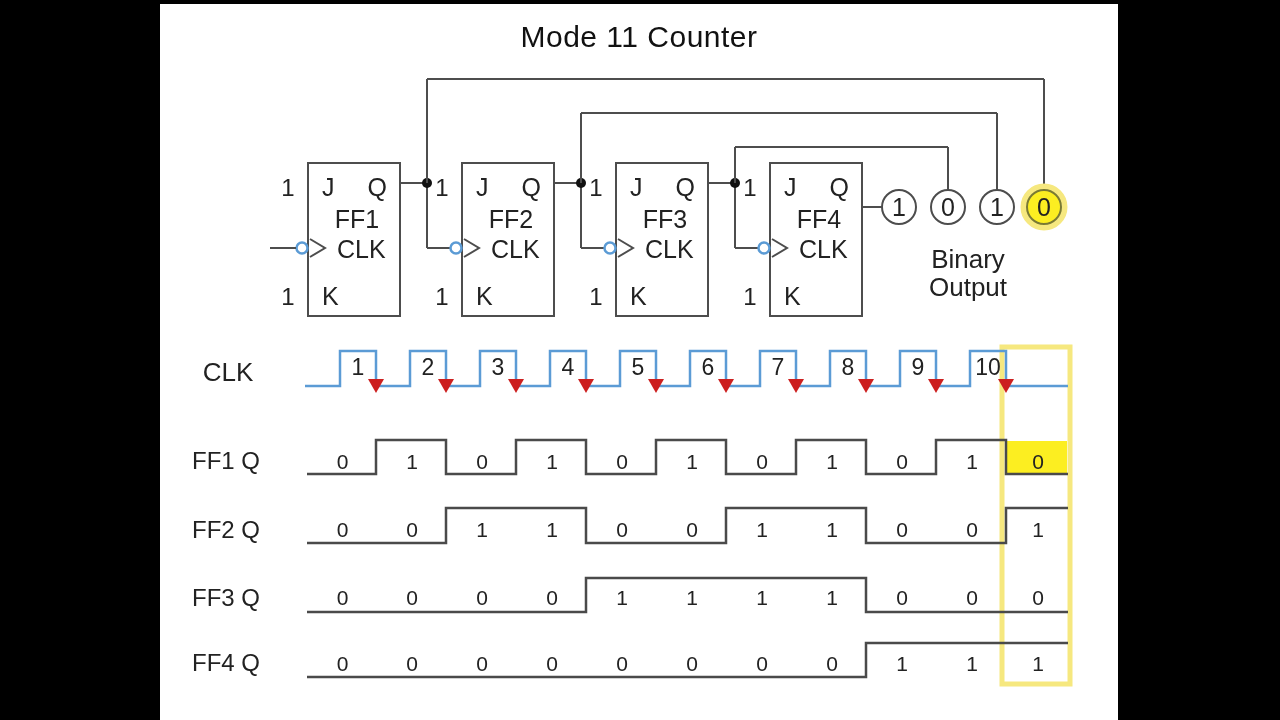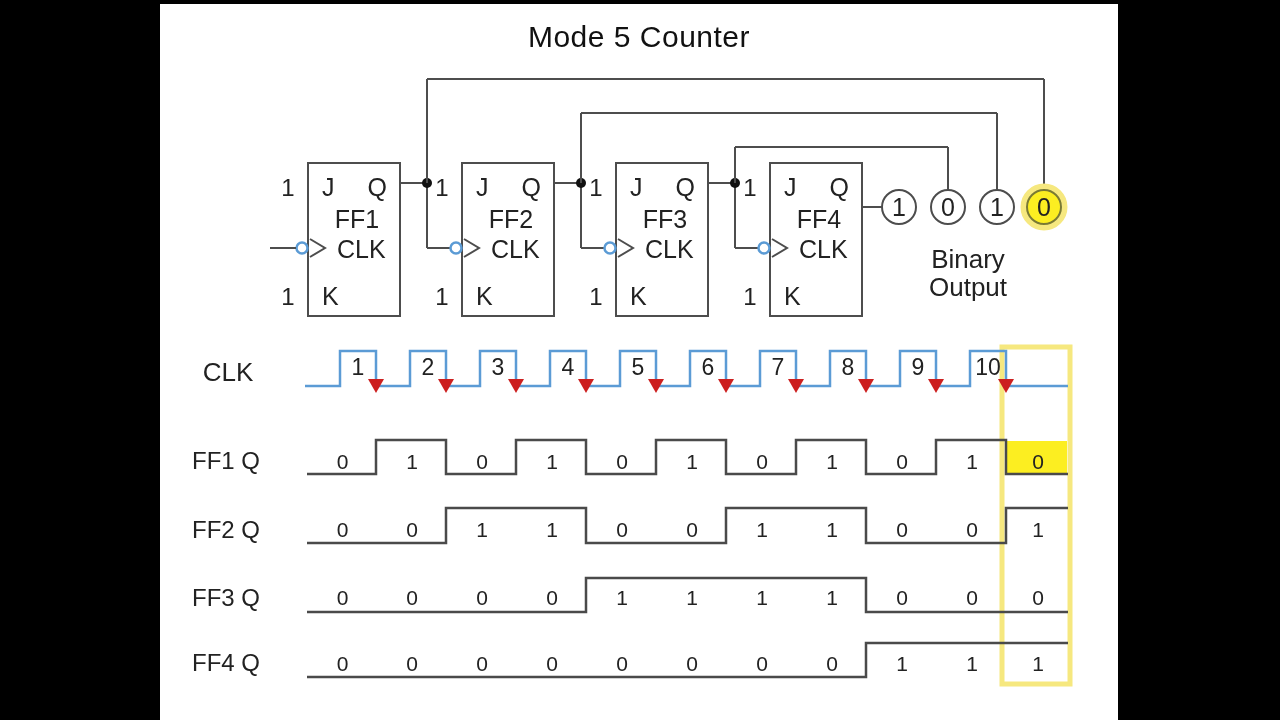--- a/index.html
+++ b/index.html
@@ -14,21 +14,21 @@
     position:absolute;left:160px;top:20px;width:958px;text-align:center;
     font-size:30px;color:#111;letter-spacing:0.5px;
   }
   #diagram-svg{position:absolute;left:0;top:0;width:1280px;height:720px;}
   text{font-family:"Liberation Sans",sans-serif;fill:#222;}
 </style>
 </head>
 <body>
 
 <div id="white-area"></div>
-<div id="page-title">Mode 5 Counter</div>
+<div id="page-title">Mode 11 Counter</div>
 <svg id="diagram-svg" viewBox="0 0 1280 720">
     <rect x="1002" y="347" width="68" height="337" fill="none" stroke="#f6e87f" stroke-width="5"></rect>
     <rect x="1005" y="441" width="62" height="33" fill="#fcee21"></rect>
     <rect x="308" y="163" width="92" height="153" fill="#fff" stroke="#4d4d4d" stroke-width="2"></rect>
     <text x="322" y="196" font-size="25" text-anchor="start">J</text>
     <text x="387" y="196" font-size="25" text-anchor="end">Q</text>
     <text x="357" y="228" font-size="25" text-anchor="middle">FF1</text>
     <text x="337" y="258" font-size="25" text-anchor="start">CLK</text>
     <text x="322" y="305" font-size="25" text-anchor="start">K</text>
     <text x="288" y="196" font-size="24" text-anchor="middle">1</text>

